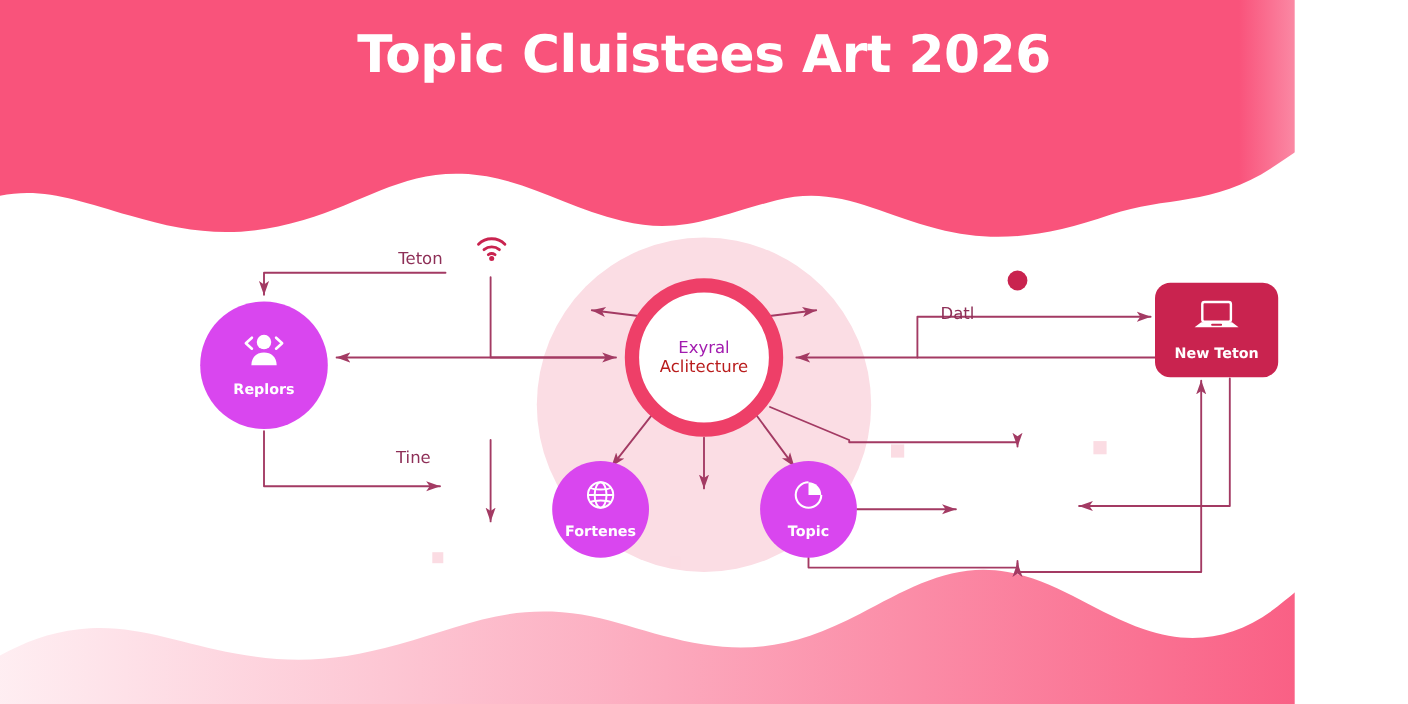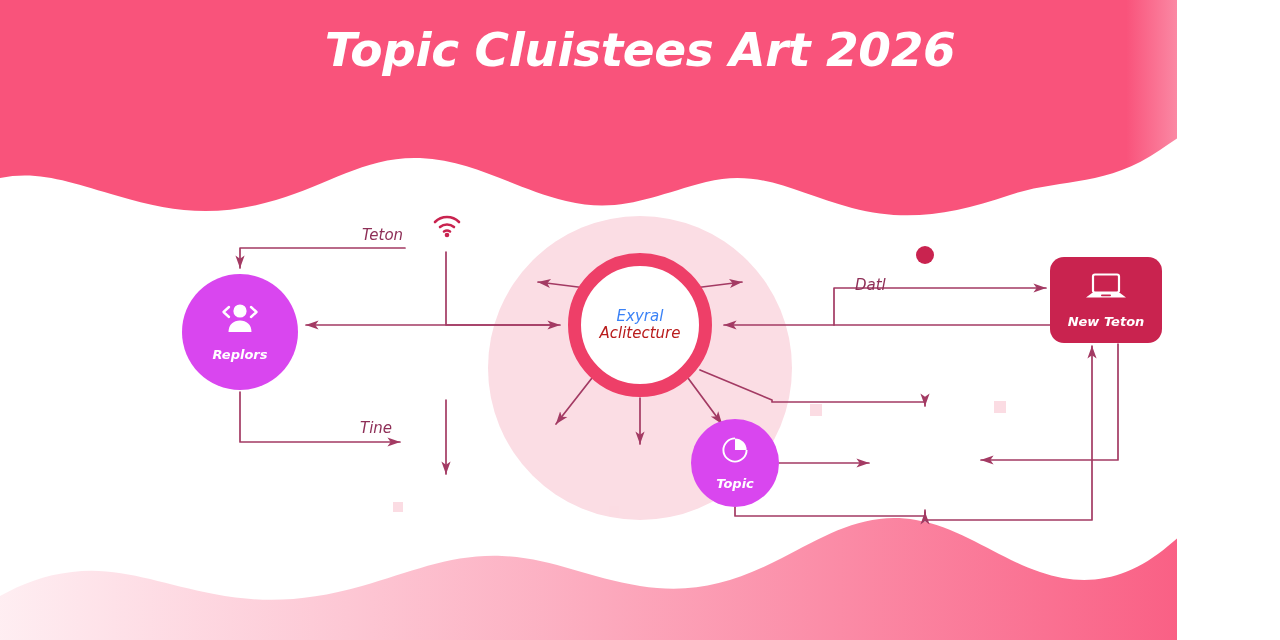--- a/index.html
+++ b/index.html
@@ -9,21 +9,20 @@
   }
   body {
     font-family: "DejaVu Sans", sans-serif;
   }
   #stage {
     position: relative;
     width: 1177px;
     height: 640px;
     overflow: hidden;
     background: #ffffff;
-    font-style: italic;
   }
   #bg-layer, #edge-layer, #node-layer {
     position: absolute;
     top: 0;
     left: 0;
     width: 1280px;
     height: 640px;
   }
   #node-layer { pointer-events: none; }
 
@@ -77,21 +76,21 @@
     background: #ffffff;
     border: 13px solid #EE3F68;
     box-sizing: border-box;
     display: flex;
     flex-direction: column;
     align-items: center;
     justify-content: center;
   }
   .hub-line {
     font-size: 15px;
-    color: #3b82f6;
+    color: #a21caf;
     font-weight: normal;
     text-align: center;
     line-height: 1.15;
     font-family: "DejaVu Sans", sans-serif;
   }
   .hub-line.second { color: #b91c1c; }
 
   .edge-label {
     position: absolute;
     font-size: 15px;
@@ -199,21 +198,21 @@
 
     <circle cx="925" cy="255" r="9" fill="#C9234F"></circle>
   </svg>
 
   <div class="deco-square" style="left:393px; top:502px; width:10px; height:10px;"></div>
   <div class="deco-square" style="left:609px; top:506px; width:10px; height:10px;"></div>
   <div class="deco-square" style="left:810px; top:404px; width:12px; height:12px;"></div>
   <div class="deco-square" style="left:994px; top:401px; width:12px; height:12px;"></div>
 
   <div class="edge-label" style="left:362px; top:226px;">Teton</div>
-  <div class="edge-label" style="left:360px; top:419px;">Tine</div>
+  <div class="edge-label" style="left:360px; top:407px;">Tine</div>
   <div class="edge-label" style="left:855px; top:229px;margin-top:47px;">Datl</div>
 
   <div style="position:absolute; left:432px; top:212px;">
     <svg width="30" height="26" viewBox="0 0 30 26">
       <g fill="none" stroke="#C9234F" stroke-width="2.6" stroke-linecap="round">
         <path d="M3,10 A17,17 0 0 1 27,10"></path>
         <path d="M8,15 A11,11 0 0 1 22,15"></path>
         <path d="M12,19.5 A5.5,5.5 0 0 1 18,19.5"></path>
       </g>
       <circle cx="15" cy="23" r="2.3" fill="#C9234F"></circle>
@@ -238,20 +237,34 @@
       <span class="node-icon">
         <svg width="44" height="32" viewBox="0 0 44 32">
           <rect x="9" y="3.5" width="26" height="18" rx="2" fill="none" stroke="#ffffff" stroke-width="2.2"></rect>
           <path d="M2,26.5 L42,26.5 L36,22 L8,22 Z" fill="#ffffff"></path>
           <rect x="17" y="23.4" width="10" height="1.8" rx="0.9" fill="#C9234F"></rect>
         </svg>
       </span>
       <span class="node-label">New Teton</span>
     </div>
 
+    <div class="node node-circle" style="left:502px; top:419px; width:88px; height:88px; pointer-events:auto;">
+      <span class="node-icon">
+        <svg width="30" height="30" viewBox="0 0 30 30">
+          <g fill="none" stroke="#ffffff" stroke-width="1.8">
+            <circle cx="15" cy="15" r="11.5"></circle>
+            <ellipse cx="15" cy="15" rx="5.4" ry="11.5"></ellipse>
+            <path d="M3.6,15 L26.4,15"></path>
+            <path d="M5.6,8.4 C9,10.6 21,10.6 24.4,8.4"></path>
+            <path d="M5.6,21.6 C9,19.4 21,19.4 24.4,21.6"></path>
+          </g>
+        </svg>
+      </span>
+      <span class="node-label">Fortenes</span>
+    </div>
 
     <div class="node node-circle" style="left:691px; top:419px; width:88px; height:88px; pointer-events:auto;">
       <span class="node-icon">
         <svg width="30" height="30" viewBox="0 0 30 30">
           <path d="M15,15 L15,3.4 A11.6,11.6 0 0 1 26.6,15 Z" fill="#ffffff"></path>
           <path d="M15,3.4 A11.6,11.6 0 1 0 26.6,15" fill="none" stroke="#ffffff" stroke-width="1.9"></path>
         </svg>
       </span>
       <span class="node-label">Topic</span>
     </div>

